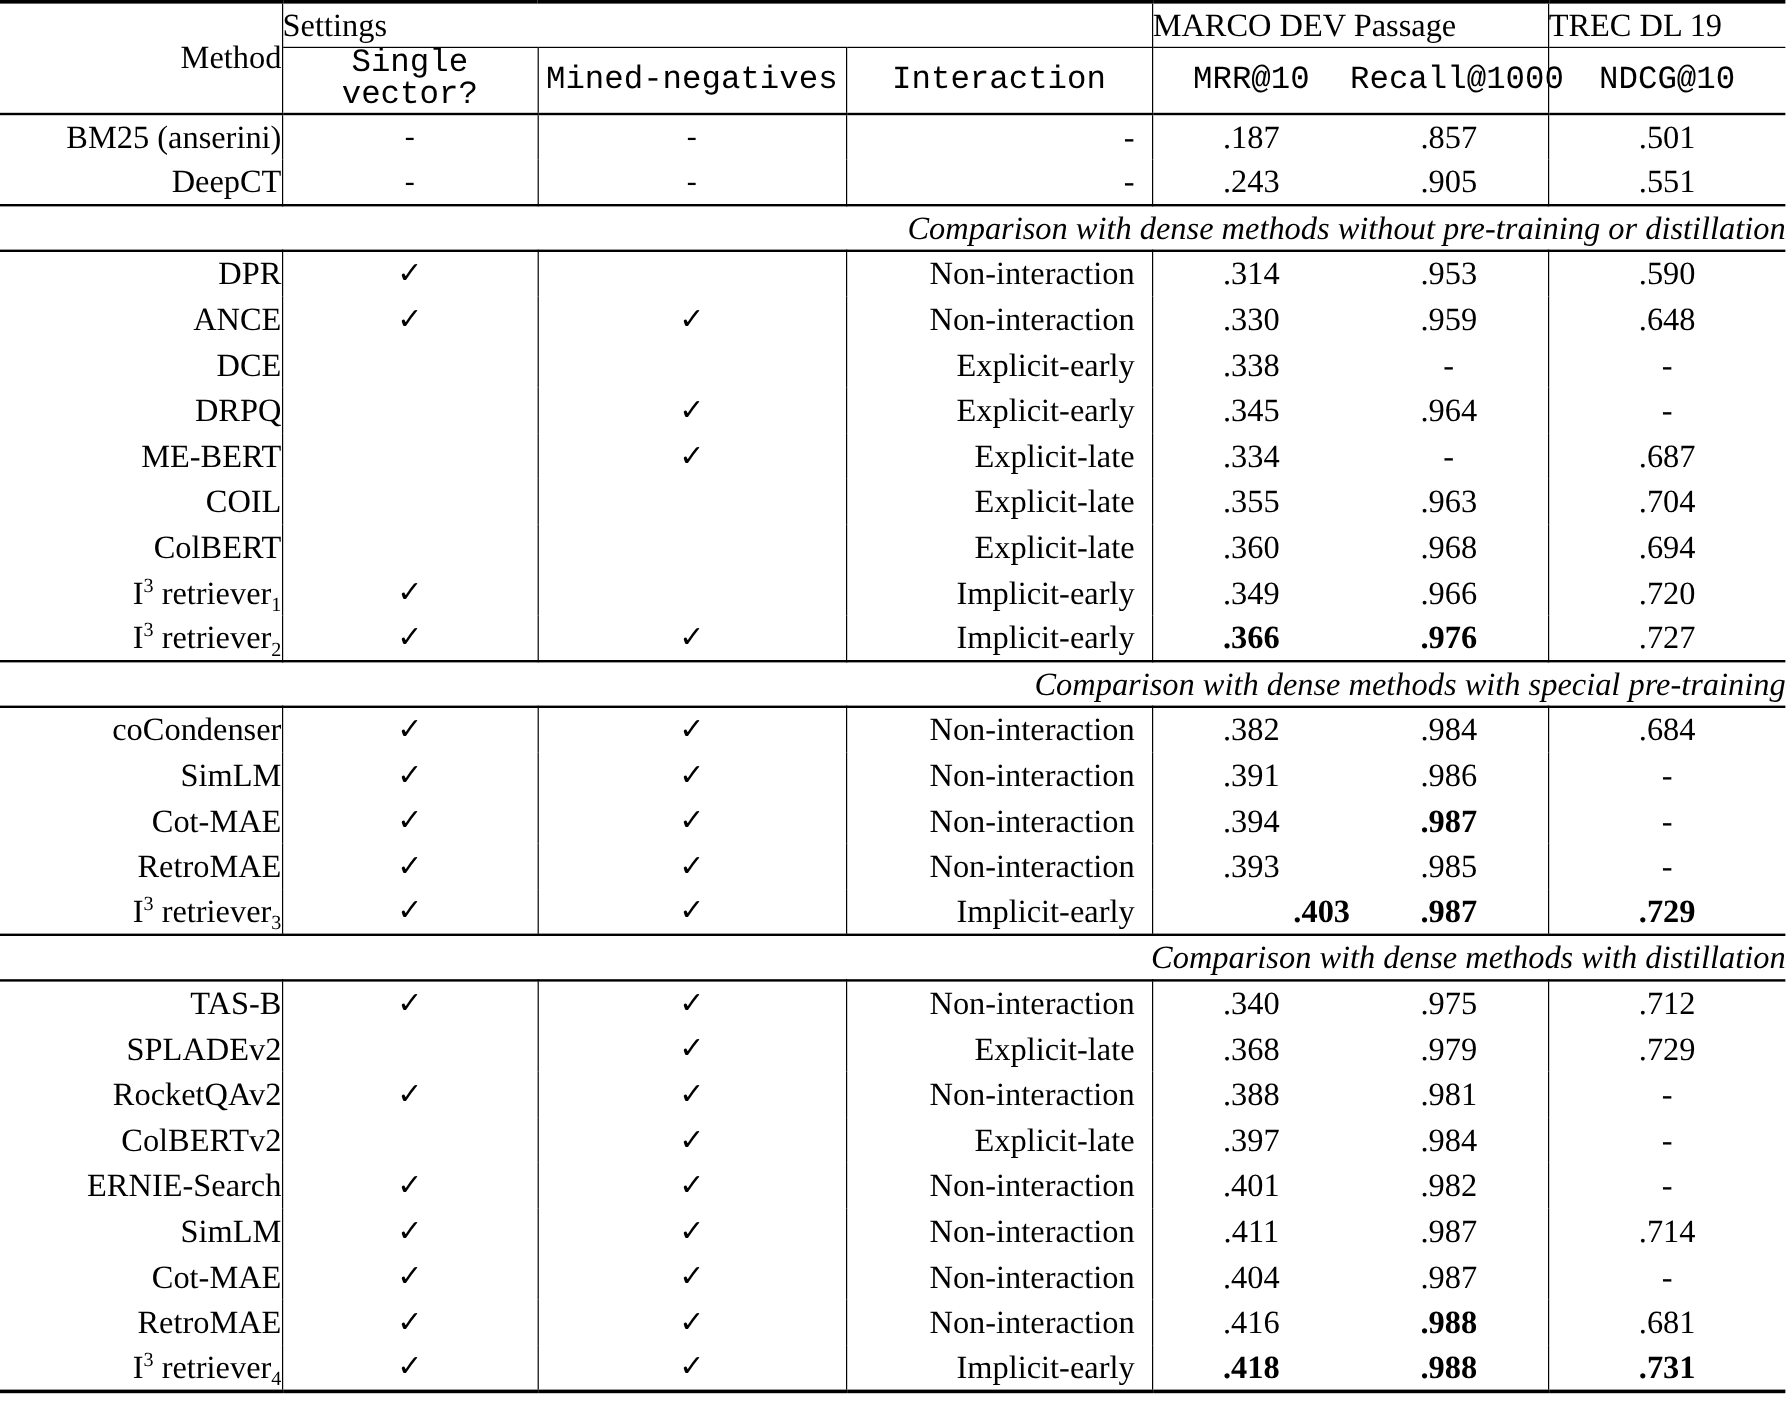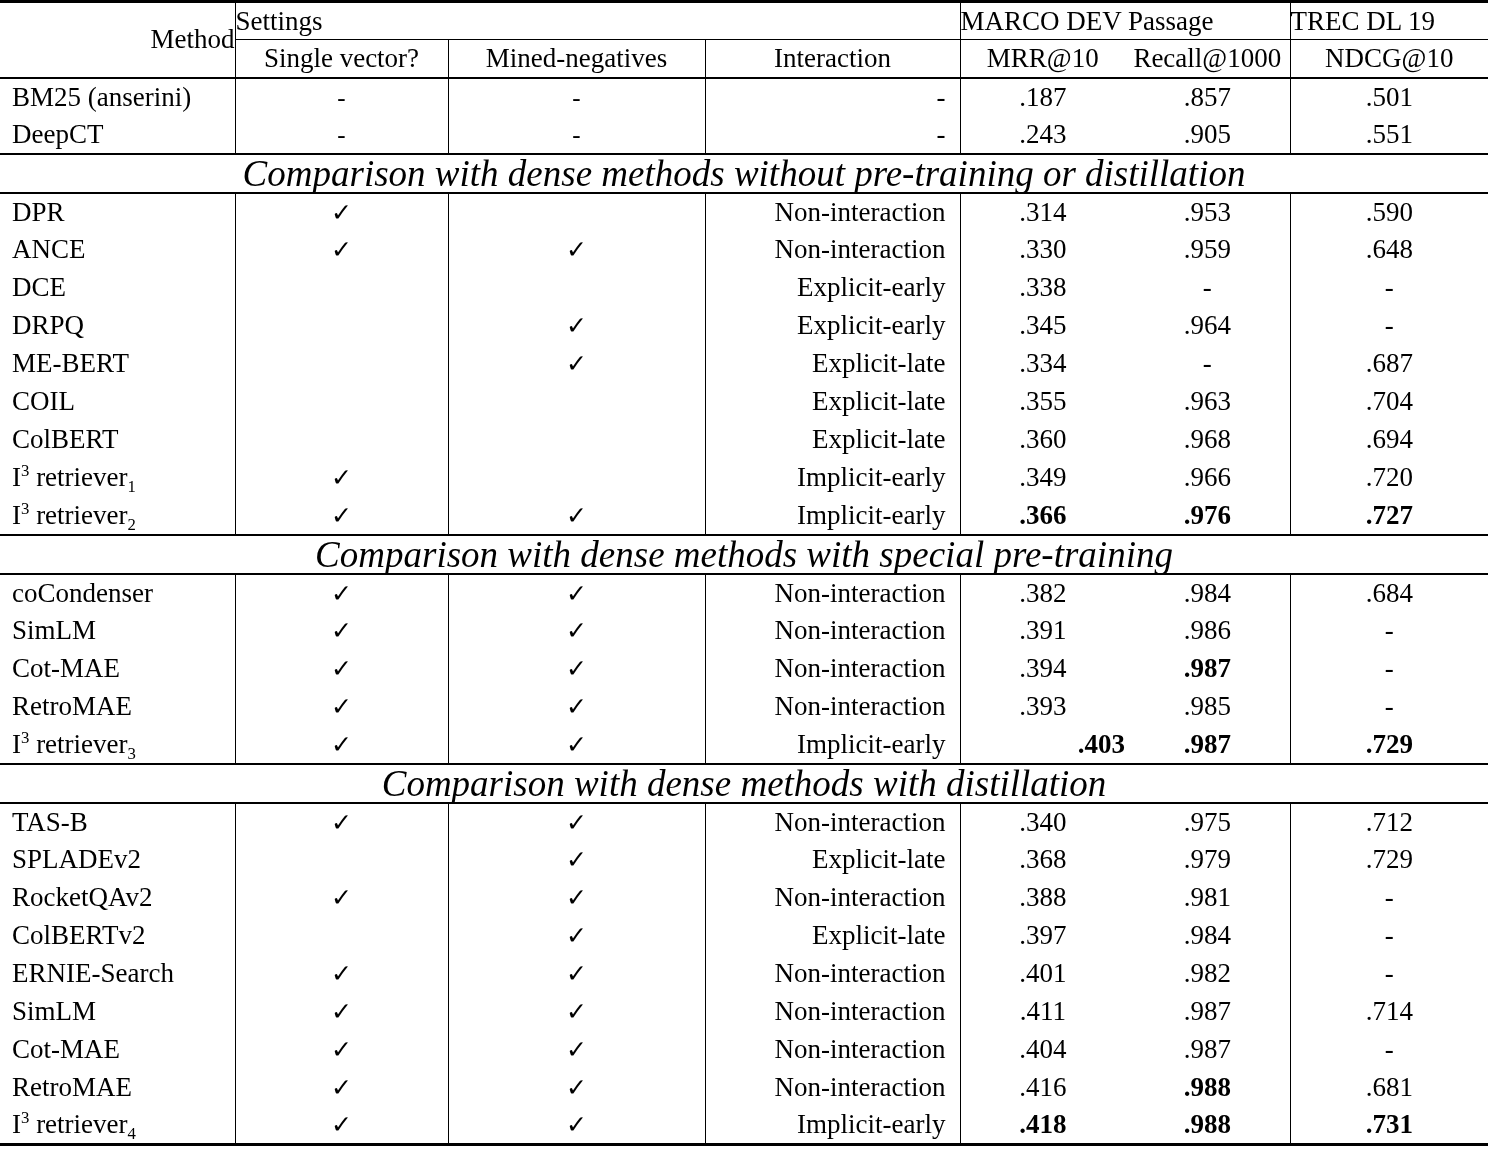--- a/index.html
+++ b/index.html
@@ -44,39 +44,39 @@
   
   .rule-top-outer { border-top: 3px solid #000; }
   .rule-mid       { border-top: 2px solid #000; }
   .rule-thin      { border-top: 1.5px solid #000; }
   .rule-bot-inner { border-bottom: 2px solid #000; }
   .rule-bot-outer { border-bottom: 3px solid #000; }
 
   .vl { border-left: 1.5px solid #000; }
 
   
-  .t-left   { text-align: left;  padding-left: 12px !important; }
+  .t-left   { text-align: right;  padding-left: 12px !important; }
   .t-right  { text-align: right; padding-right: 14px !important; }
 
   .num { text-align: center; }
 
   .check { text-align: center; font-size: 25px; line-height: 1; }
 
   
   .section-row td {
-    text-align: center;
+    text-align: right;
     font-style: italic;
-    font-size: 37px;
+    font-size: 27px;
     height: 40px;
     padding-bottom: 2px;
   }
 
   
   .grp { text-align: left; }
-  .sub { text-align: center; }
+  .sub { text-align: center; font-family: Liberation Mono, monospace; }
 
   .method-head {
     text-align: right;
     padding-left: 12px !important;
     vertical-align: middle;
   }
 
   sup { font-size: 0.62em; vertical-align: super; line-height: 0; }
   sub { font-size: 0.62em; vertical-align: sub; line-height: 0; }
 </style>
@@ -203,21 +203,21 @@
         <td class="num ">.966</td>
         <td class="num vl ">.720</td>
       </tr>
       <tr>
         <td class="t-left">I<sup>3</sup> retriever<sub>2</sub></td>
         <td class="check vl ">✓</td>
         <td class="check vl ">✓</td>
         <td class="t-right vl ">Implicit-early</td>
         <td class="num vl " style="font-weight: bold;">.366</td>
         <td class="num " style="font-weight: bold;">.976</td>
-        <td class="num vl " style="font-weight: bold;">.727</td>
+        <td class="num vl " style="font-weight: normal;">.727</td>
       </tr>
       <tr class="section-row">
         <td colspan="7" class="rule-mid rule-bot-inner">Comparison with dense methods with special pre-training</td>
       </tr>
       <tr>
         <td class="t-left">coCondenser</td>
         <td class="check vl ">✓</td>
         <td class="check vl ">✓</td>
         <td class="t-right vl ">Non-interaction</td>
         <td class="num vl ">.382</td>

